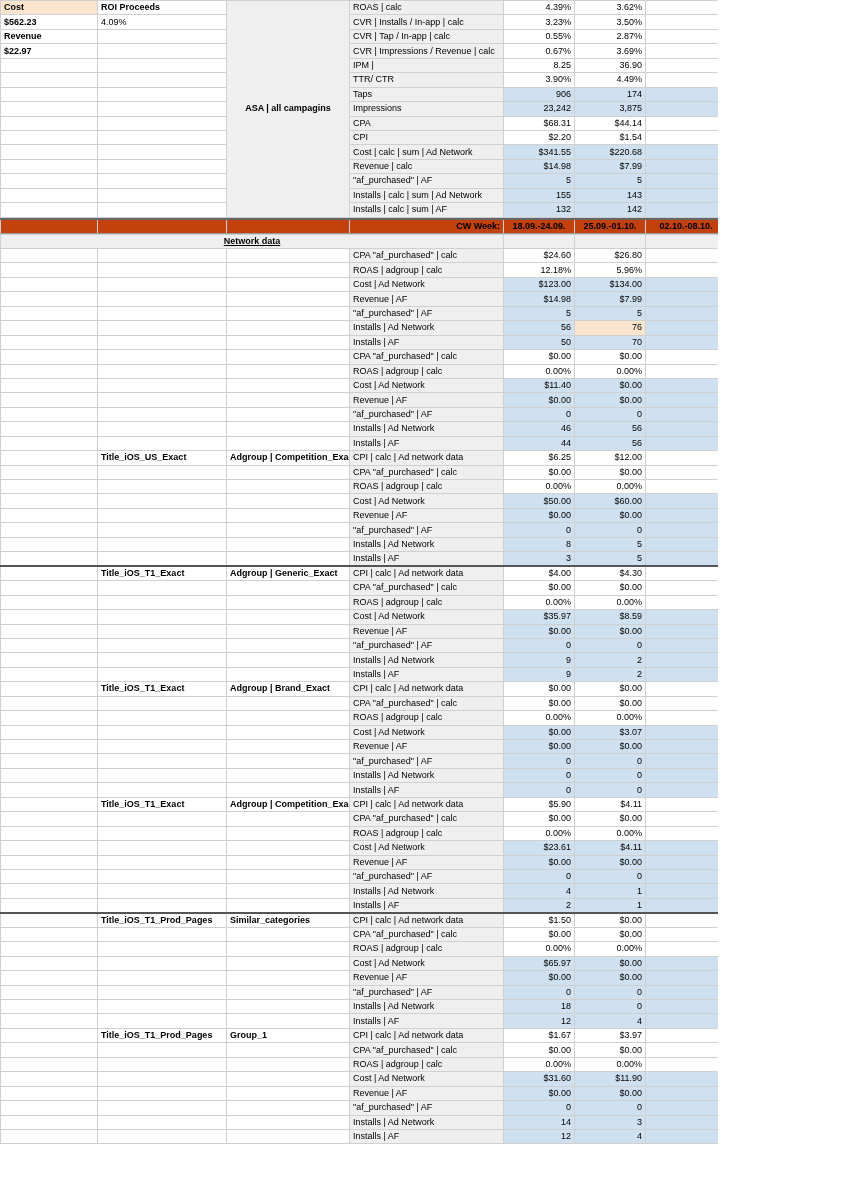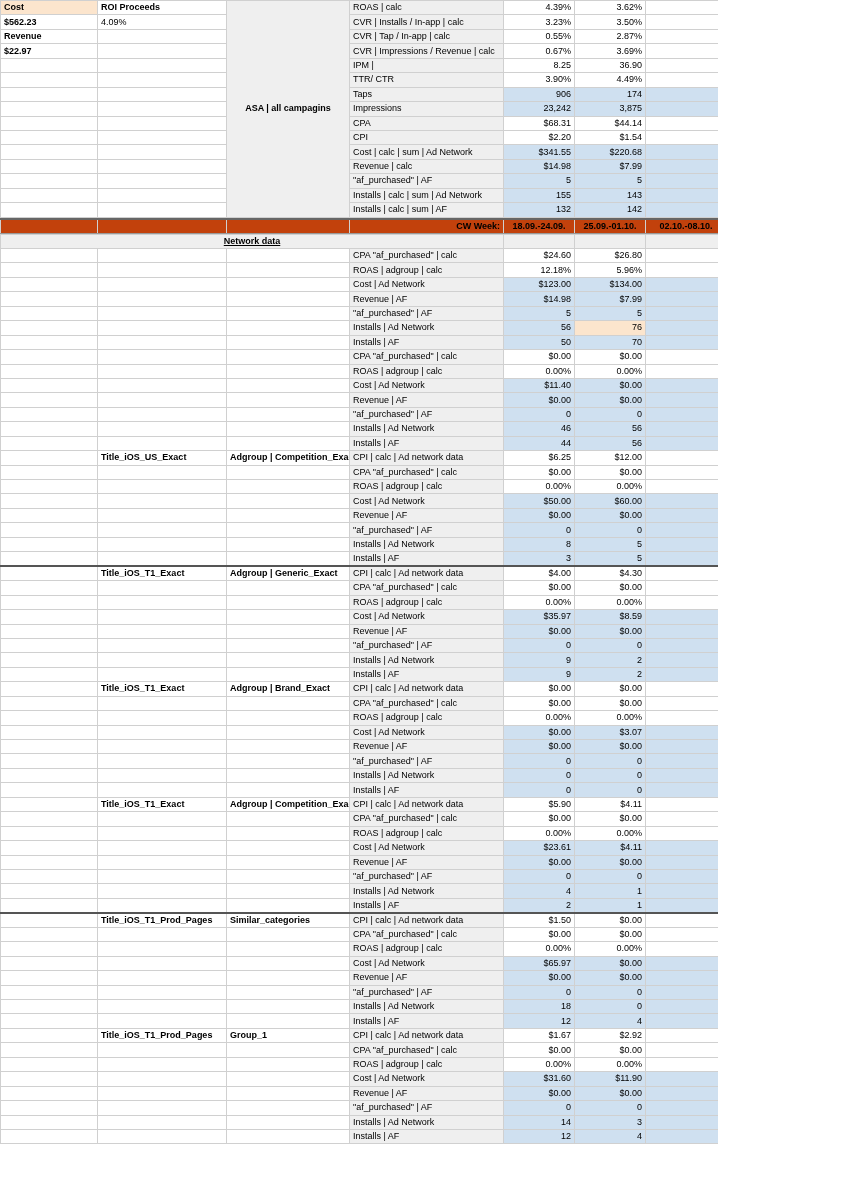--- a/index.html
+++ b/index.html
@@ -878,21 +878,21 @@
           <td class="num blue"></td>
           <td class="num blue"></td>
           <td class="num blue"></td>
         </tr>
         <tr>
           <td class="blank"></td>
           <td class="b">Title_iOS_T1_Prod_Pages</td>
           <td class="b">Group_1</td>
           <td class="gray">CPI | calc | Ad network data</td>
           <td class="num">$1.67</td>
-          <td class="num">$2.92</td>
+          <td class="num">$3.97</td>
           <td class="num"></td>
           <td class="num"></td>
           <td class="num"></td>
         </tr>
         <tr>
           <td class="blank"></td>
           <td class="b"></td>
           <td class="b"></td>
           <td class="gray">CPA "af_purchased" | calc</td>
           <td class="num">$0.00</td>

